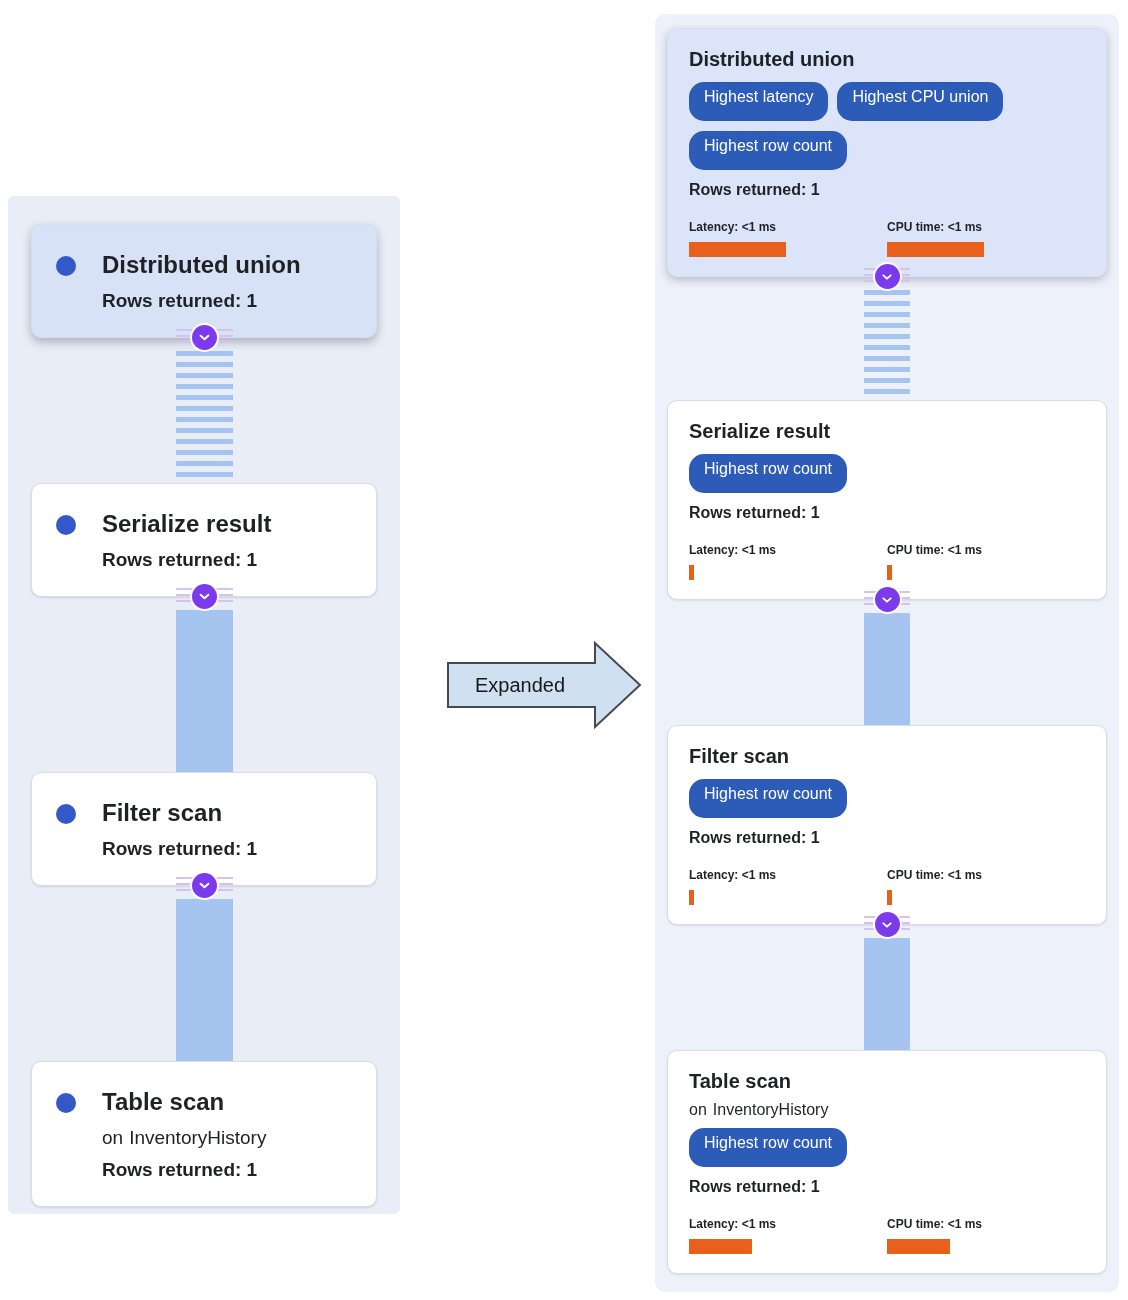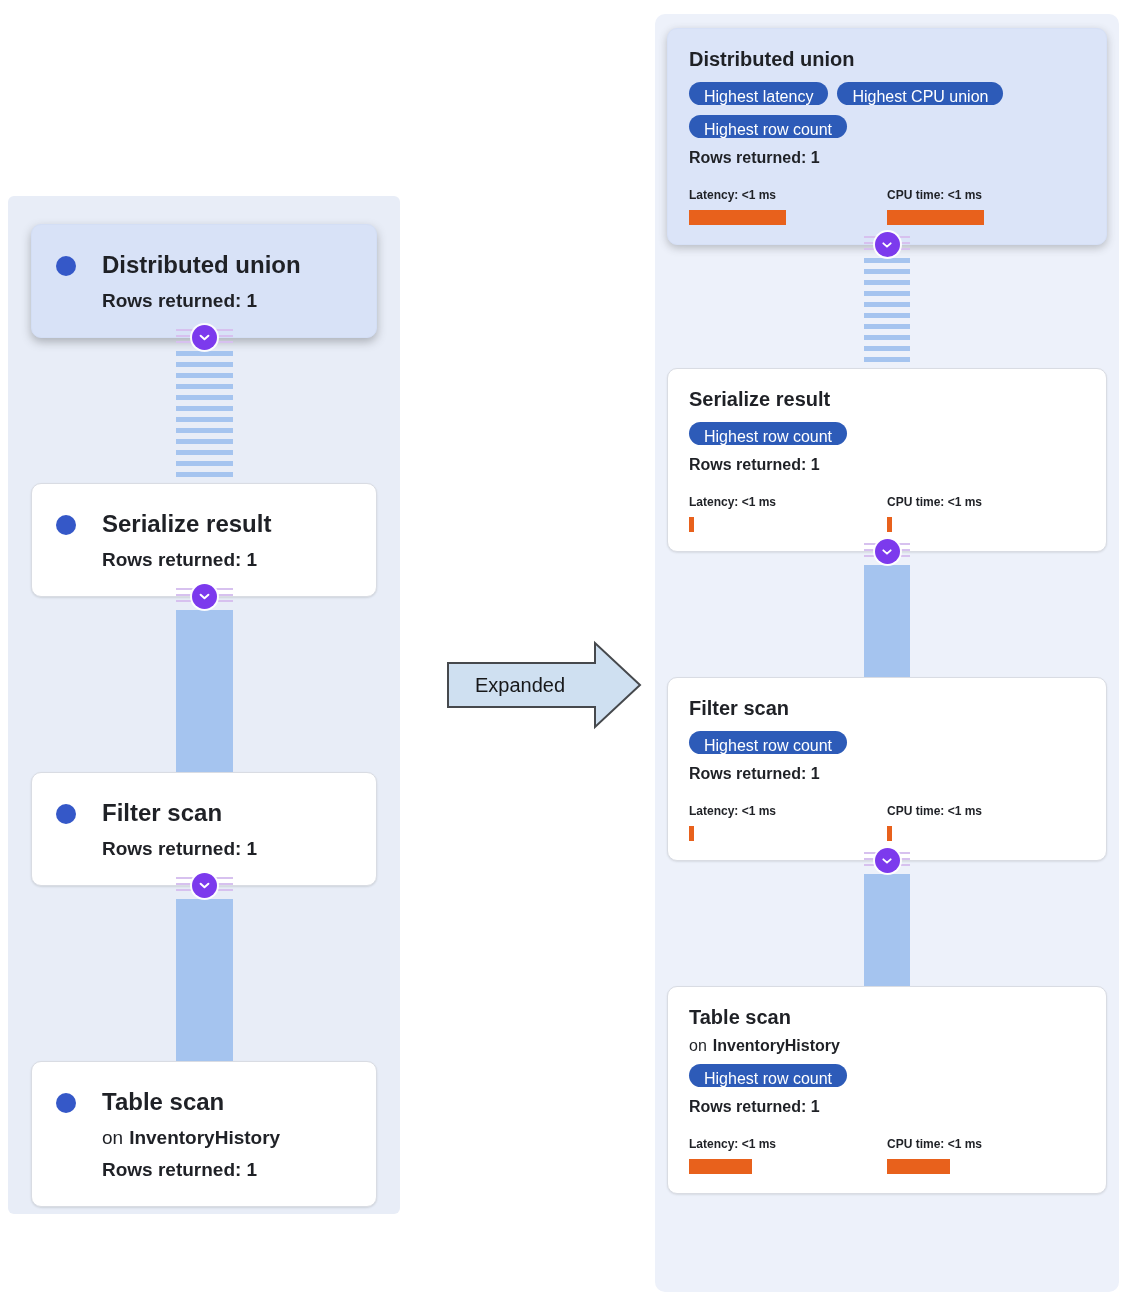--- a/index.html
+++ b/index.html
@@ -13,21 +13,21 @@
                  display:flex; flex-direction:column; align-items:center; padding-top:14px; }
 
   
   .lcard { width:346px; background:#ffffff; border:1px solid #d9dce3; border-radius:10px; padding:25px 24px;
            display:flex; gap:26px; position:relative; z-index:1; box-shadow:0 1px 2px rgba(60,64,67,.15); }
   .lcard.highlight { background:#d8e2f7; border-color:#d3def5; box-shadow:0 4px 10px rgba(60,64,67,.35); }
   .dot   { width:20px; height:20px; border-radius:50%; background:#3558c8; flex:0 0 auto; margin-top:6px; }
   .ltitle { font-size:24px; font-weight:700; color:#1f2126; line-height:1.25; }
   .lrows  { font-size:19px; font-weight:700; color:#1f2126; margin-top:10px; }
   .lsub   { font-size:19px; color:#1f2126; margin-top:10px; }
-  .tname  { font-weight:700; }
+  .tname  { font-weight:400; }
   .onword { margin-right:6px; }
 
   
   .connector { position:relative; z-index:2; display:flex; flex-direction:column; align-items:center; margin-top:-14px; }
   .conn-l { width:57px; }
   .conn-r { width:46px; }
   .cap { position:relative; width:100%; height:27px; display:flex; align-items:center; justify-content:center; }
   .ministripes { position:absolute; left:0; right:0; top:5px; height:18px;
                  background:repeating-linear-gradient(to bottom, #d7c1ef 0 2px, rgba(0,0,0,0) 2px 6px); }
   .chev { position:relative; width:25px; height:25px; border-radius:50%; background:#7c3aed;
@@ -38,21 +38,21 @@
   .pipe-l   { height:162px; }
   .ladder-r { height:110px; }
   .pipe-r   { height:112px; }
 
   
   .rcard { width:440px; background:#ffffff; border:1px solid #d9dce3; border-radius:10px; padding:17px 21px;
            position:relative; z-index:1; box-shadow:0 1px 2px rgba(60,64,67,.12); }
   .rcard.highlight { background:#dbe4f8; border-color:#d6e0f6; box-shadow:0 3px 8px rgba(60,64,67,.3); }
   .rtitle { font-size:20px; font-weight:700; color:#1f2126; margin:2px 0 11px; }
   .badges { display:flex; flex-wrap:wrap; gap:10px 9px; margin-bottom:11px; }
-  .badge  { background:#2d5bb8; color:#ffffff; font-size:16px; line-height:1; padding:7px 15px 0; border-radius:15px; white-space:nowrap;text-align:center; }
+  .badge  { background:#2d5bb8; color:#ffffff; font-size:16px; line-height:1; padding:7px 15px 16px; border-radius:15px; white-space:nowrap;text-align:center; }
   .rsub   { font-size:16px; color:#1f2126; margin:-3px 0 9px; }
   .rrows  { font-size:16px; font-weight:700; color:#1f2126; margin-bottom:21px; }
   .metrics { display:flex; margin-top:2px; margin-bottom:2px; }
   .metric  { width:199px; }
   .mlabel  { font-size:12px; font-weight:700; color:#1f2126; }
   .bar     { height:15px; background:#e8611c; margin-top:8px; }
   .bar-lg  { width:97px; }
   .bar-md  { width:63px; }
   .bar-sm  { width:5px; }
 

